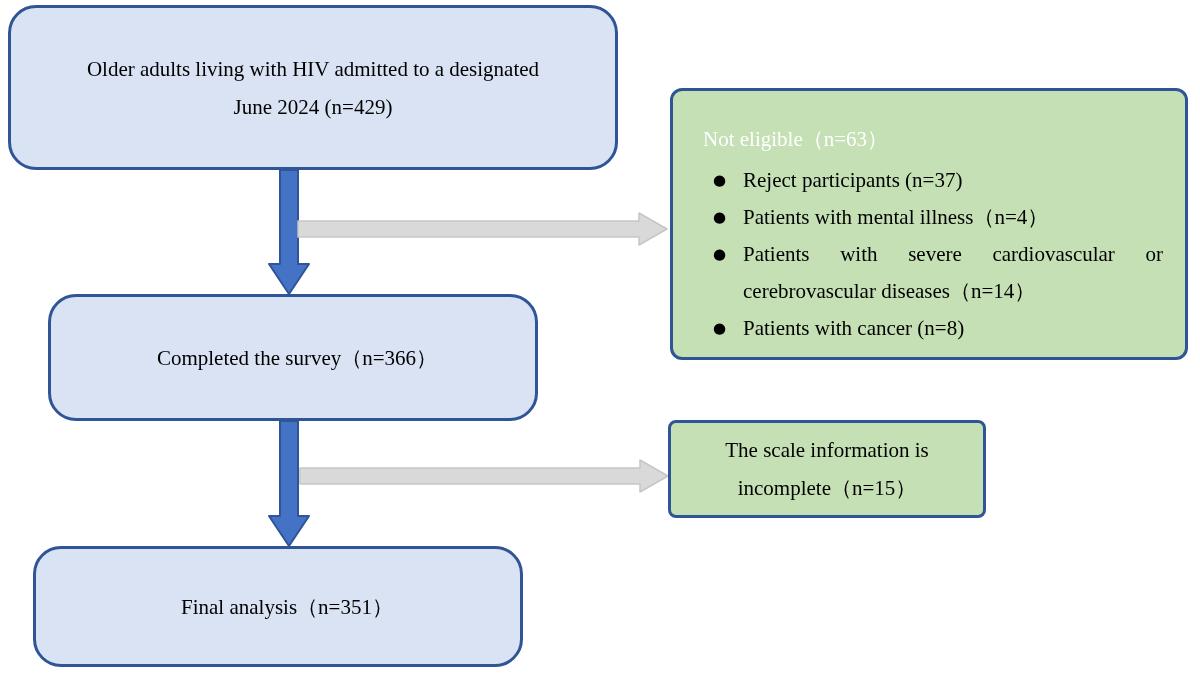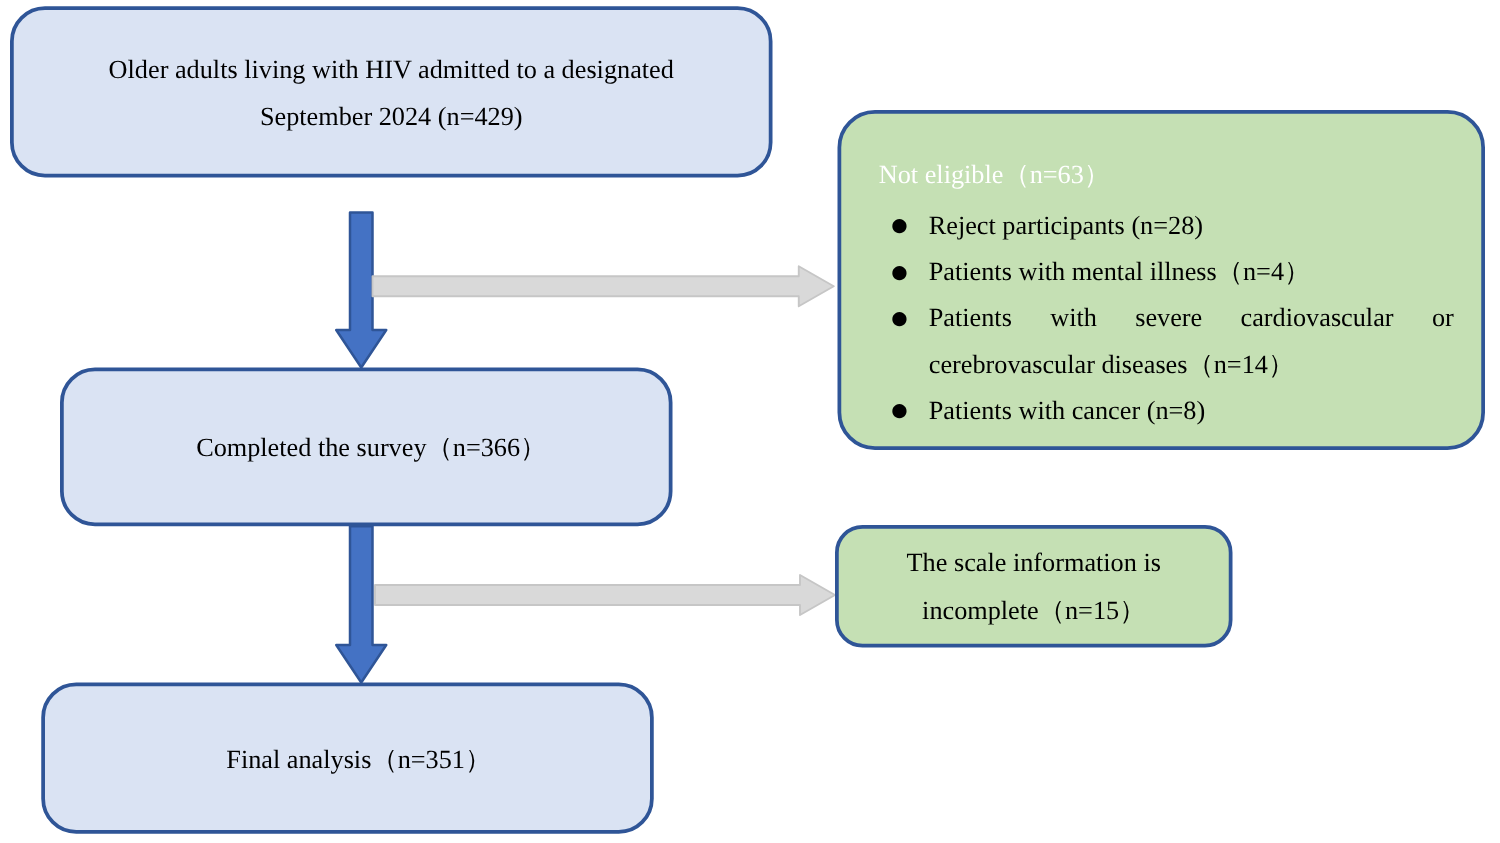--- a/index.html
+++ b/index.html
@@ -31,28 +31,28 @@
     padding-left: 48px;
   }
   .greenbox {
     position: absolute;
     box-sizing: border-box;
     background: #c5e0b4;
     border: 3px solid #2f5597;
     border-radius: 28px;
     font-size: 21px;
   }
-  #box-enrollment { left: 8px;  top: 5px;   width: 610px; height: 137px; padding: 0 24px; }
+  #box-enrollment { left: 8px;  top: 5px;   width: 610px; height: 165px; padding: 0 24px; }
   #box-completed  { left: 48px; top: 294px; width: 490px; height: 127px; padding-right: 40px; }
   #box-final      { left: 33px; top: 546px; width: 490px; height: 121px; padding-right: 30px; }
 
   #box-noteligible {
     left: 670px; top: 88px; width: 518px; height: 272px;
     padding: 33px 22px 0 30px;
-    border-radius: 30px;
+    border-radius: 12px;
   }
   #box-noteligible .ne-title {
     color: #ffffff;
     line-height: 30px;
     margin: 0 0 8px 0;
   }
   .ne-item {
     display: flex;
     align-items: flex-start;
     line-height: 37px;
@@ -64,21 +64,21 @@
     font-size: 15px;
     line-height: 37px;
     font-family: "DejaVu Sans", sans-serif;
   }
   .ne-text {
     flex: 1 1 auto;
     text-align: justify;
   }
   #box-incomplete {
     left: 668px; top: 420px; width: 318px; height: 98px;
-    border-radius: 22px;
+    border-radius: 8px;
     display: flex;
     flex-direction: column;
     align-items: center;
     justify-content: center;
     text-align: center;
     line-height: 38px;
   }
   #arrow-layer {
     position: absolute;
     left: 0; top: 0;
@@ -96,29 +96,29 @@
   <svg id="arrow-layer" viewBox="0 0 1200 674" xmlns="http://www.w3.org/2000/svg" aria-hidden="true">
     <polygon class="arrow-blue" points="280,170 298,170 298,264 309,264 289,294 269,264 280,264"></polygon>
     <polygon class="arrow-gray" points="298,221 639,221 639,213 667,229 639,245 639,237 298,237"></polygon>
     <polygon class="arrow-blue" points="280,421 298,421 298,516 309,516 289,546 269,516 280,516"></polygon>
     <polygon class="arrow-gray" points="300,468 640,468 640,460 668,476 640,492 640,484 300,484"></polygon>
   </svg>
 
   <div class="flowbox" id="box-enrollment">
     <div>
       <div>Older adults living with HIV admitted to a designated</div>
-      <div>September 2024 (n=429)</div>
+      <div>June 2024 (n=429)</div>
     </div>
   </div>
 
   <div class="greenbox" id="box-noteligible">
     <div class="ne-title">Not eligible（n=63）</div>
     <div class="ne-item">
       <span class="ne-bullet">●</span>
-      <span class="ne-text">Reject participants (n=28)</span>
+      <span class="ne-text">Reject participants (n=37)</span>
     </div>
     <div class="ne-item">
       <span class="ne-bullet">●</span>
       <span class="ne-text">Patients with mental illness（n=4）</span>
     </div>
     <div class="ne-item">
       <span class="ne-bullet">●</span>
       <span class="ne-text">Patients with severe cardiovascular or cerebrovascular diseases（n=14）</span>
     </div>
     <div class="ne-item">

